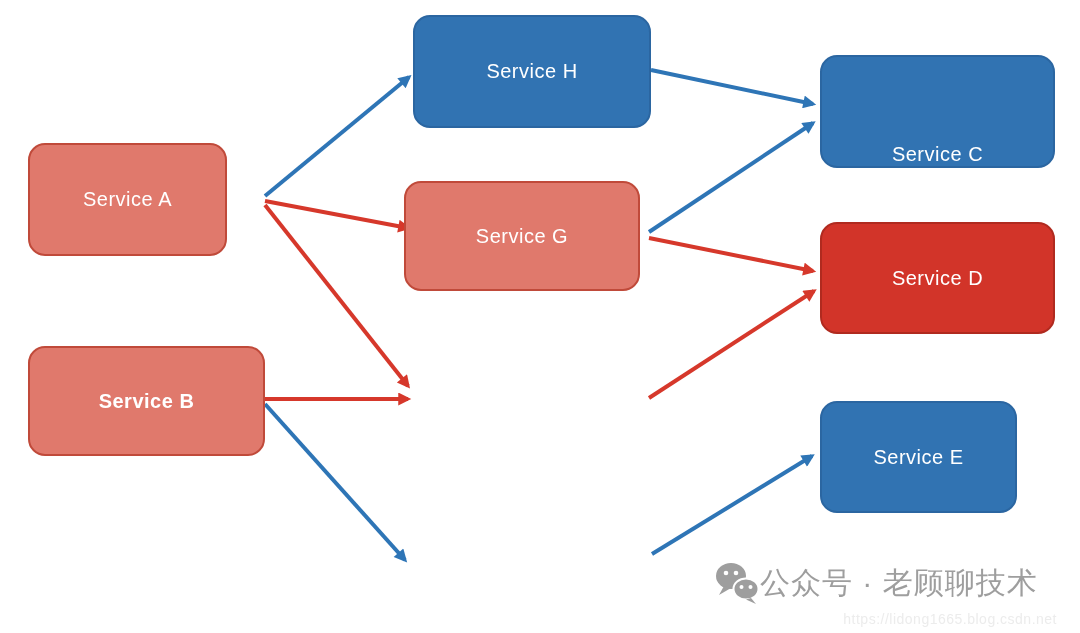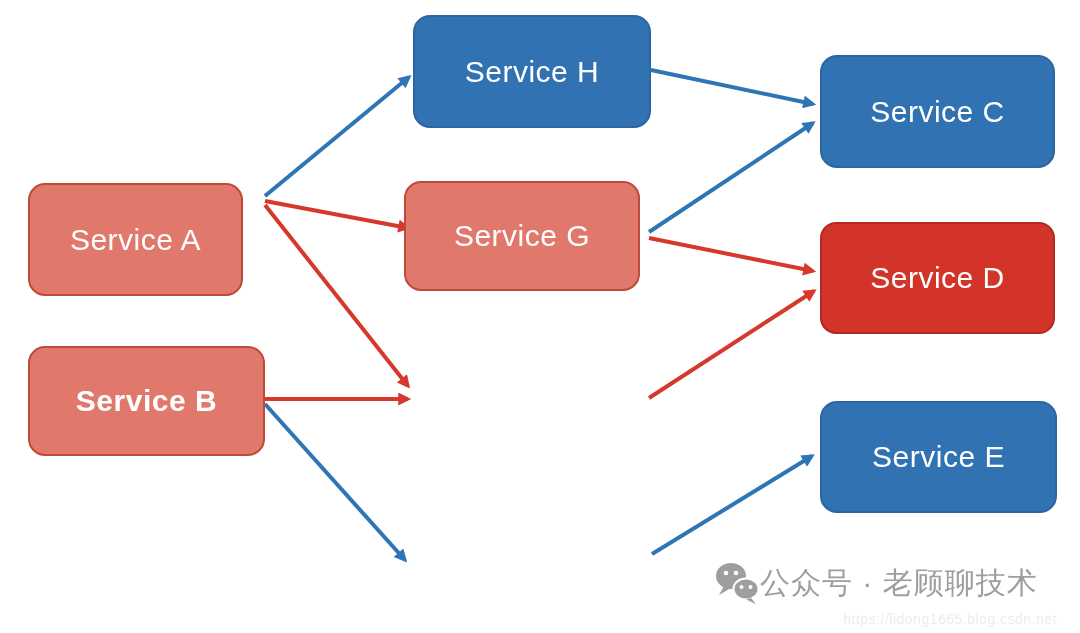--- a/index.html
+++ b/index.html
@@ -9,22 +9,22 @@
     background:var(--background,#fff); overflow:hidden;
   }
   #edge-layer { position:absolute; left:0; top:0; width:1080px; height:633px; }
   #node-layer { position:absolute; left:0; top:0; width:100%; height:100%; pointer-events:none; }
   .node {
     position:absolute; border-radius:17px; border:2px solid transparent;
     display:flex; align-items:center; justify-content:center;
   }
   .node.blue   { background:var(--blue-fill);   border-color:var(--blue-border); }
   .node.salmon { background:var(--salmon-fill); border-color:var(--salmon-border); }
-  .node.red    { background:var(--red-fill);    border-color:var(--red-border);border-radius:16px; }
-  .node-label  { color:var(--label-color,#fff); font-size:30px; letter-spacing:0.5px; }
+  .node.red    { background:var(--red-fill);    border-color:var(--red-border); }
+  .node-label  { color:var(--label-color,#fff); font-size:20px; letter-spacing:0.5px; }
   .watermark {
     position:absolute; left:714px; top:561px;
     display:flex; align-items:center; gap:0;
   }
   .wm-text {
     font-size:30px; color:#9E9E9E; letter-spacing:1px; white-space:nowrap;
     font-family:"Liberation Sans", sans-serif;
   }
   .wm-url {
     position:absolute; right:23px; top:611px;
@@ -53,39 +53,39 @@
         <line x1="265" y1="404" x2="405" y2="560" stroke="#2E75B6" stroke-width="4" marker-end="url(#arrow-blue)"></line>
         <line x1="651" y1="70" x2="813" y2="104" stroke="#2E75B6" stroke-width="4" marker-end="url(#arrow-blue)"></line>
         <line x1="649" y1="232" x2="813" y2="123" stroke="#2E75B6" stroke-width="4" marker-end="url(#arrow-blue)"></line>
         <line x1="649" y1="238" x2="813" y2="271" stroke="#D6382B" stroke-width="4" marker-end="url(#arrow-red)"></line>
         <line x1="649" y1="398" x2="814" y2="291" stroke="#D6382B" stroke-width="4" marker-end="url(#arrow-red)"></line>
         <line x1="652" y1="554" x2="812" y2="456" stroke="#2E75B6" stroke-width="4" marker-end="url(#arrow-blue)"></line>
       </g>
   </svg>
 
   <div id="node-layer">
-      <div class="node salmon" style="left: 28px; top: 143px; width: 215px; height: 113px; margin-top: 40px;">
+      <div class="node salmon" style="left: 28px; top: 143px; width: 199px; height: 113px;">
         <span class="node-label">Service A</span>
       </div>
       <div class="node salmon" style="left: 28px; top: 346px; width: 237px; height: 110px; font-weight: bold;">
         <span class="node-label">Service B</span>
       </div>
       <div class="node blue" style="left: 413px; top: 15px; width: 238px; height: 113px;">
         <span class="node-label">Service H</span>
       </div>
       <div class="node salmon" style="left: 404px; top: 181px; width: 236px; height: 110px;">
         <span class="node-label">Service G</span>
       </div>
-      <div class="node blue" style="left: 820px; top: 55px; width: 235px; height: 113px;">
+      <div class="node blue" style="left: 820px; top: 55px; width: 235px; height: 113px; align-items: flex-end;">
         <span class="node-label">Service C</span>
       </div>
       <div class="node red" style="left: 820px; top: 222px; width: 235px; height: 112px;">
         <span class="node-label">Service D</span>
       </div>
-      <div class="node blue" style="left: 820px; top: 401px; width: 237px; height: 112px;">
+      <div class="node blue" style="left: 820px; top: 401px; width: 197px; height: 112px;">
         <span class="node-label">Service E</span>
       </div>
     </div>
 
   <div class="watermark">
     <svg width="46" height="44" viewBox="0 0 46 44">
       <ellipse cx="17" cy="15" rx="15" ry="13" fill="#9E9E9E"></ellipse>
       <path d="M10 25 L5 34 L17 27 Z" fill="#9E9E9E"></path>
       <circle cx="12" cy="12" r="2.3" fill="#FFFFFF"></circle>
       <circle cx="22" cy="12" r="2.3" fill="#FFFFFF"></circle>

